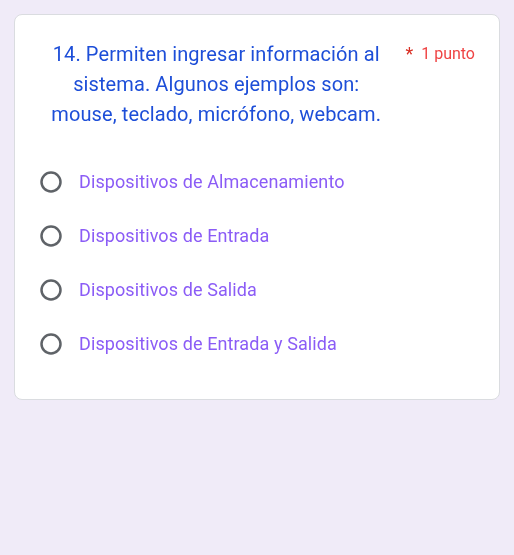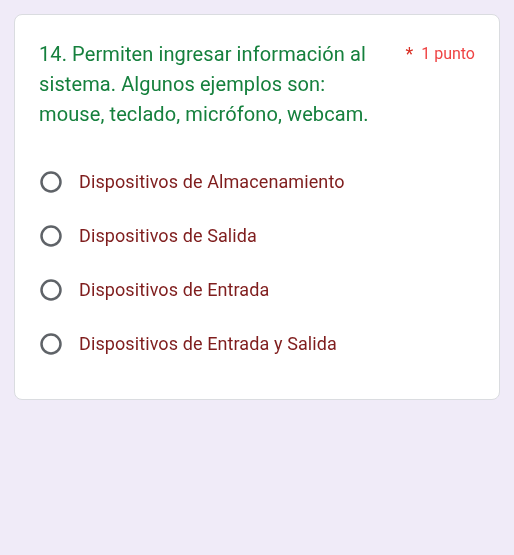--- a/index.html
+++ b/index.html
@@ -16,27 +16,28 @@
     border: 1px solid #dadce0;
     border-radius: 8px;
     padding: 24px 24px 28px 24px;
   }
   .header-row {
     display: flex;
     align-items: flex-start;
     gap: 12px;
   }
   .question-title {
-    color: #15803d;
+    color: #1d4ed8;
     font-size: 20px;
     line-height: 30px;
     font-weight: 400;
     flex: 1;
     margin: 0;
     letter-spacing: 0.1px;
+    text-align: center;
   }
   .points-wrap {
     display: flex;
     align-items: center;
     gap: 8px;
     font-size: 15px;
     padding-top: 4px;
     white-space: nowrap;
   }
   .required {
@@ -61,21 +62,21 @@
     width: 24px;
     height: 24px;
     flex-shrink: 0;
   }
   .radio circle {
     fill: none;
     stroke: #5f6368;
     stroke-width: 2.5;
   }
   .option-label {
-    color: #7f1d1d;
+    color: #8b5cf6;
     font-size: 18px;
     line-height: 24px;
     letter-spacing: 0.1px;
   }
 </style>
 </head>
 <body>
 
 <div class="card">
   <div class="header-row">
@@ -92,28 +93,28 @@
       <svg class="radio" viewBox="0 0 24 24">
           <circle cx="12" cy="12" r="9.5"></circle>
         </svg>
       <span class="option-label">Dispositivos de Almacenamiento</span>
     </div>
 
     <div class="option">
       <svg class="radio" viewBox="0 0 24 24">
           <circle cx="12" cy="12" r="9.5"></circle>
         </svg>
-      <span class="option-label">Dispositivos de Salida</span>
+      <span class="option-label">Dispositivos de Entrada</span>
     </div>
 
     <div class="option">
       <svg class="radio" viewBox="0 0 24 24">
           <circle cx="12" cy="12" r="9.5"></circle>
         </svg>
-      <span class="option-label">Dispositivos de Entrada</span>
+      <span class="option-label">Dispositivos de Salida</span>
     </div>
 
     <div class="option">
       <svg class="radio" viewBox="0 0 24 24">
           <circle cx="12" cy="12" r="9.5"></circle>
         </svg>
       <span class="option-label">Dispositivos de Entrada y Salida</span>
     </div>
 
   </div>

